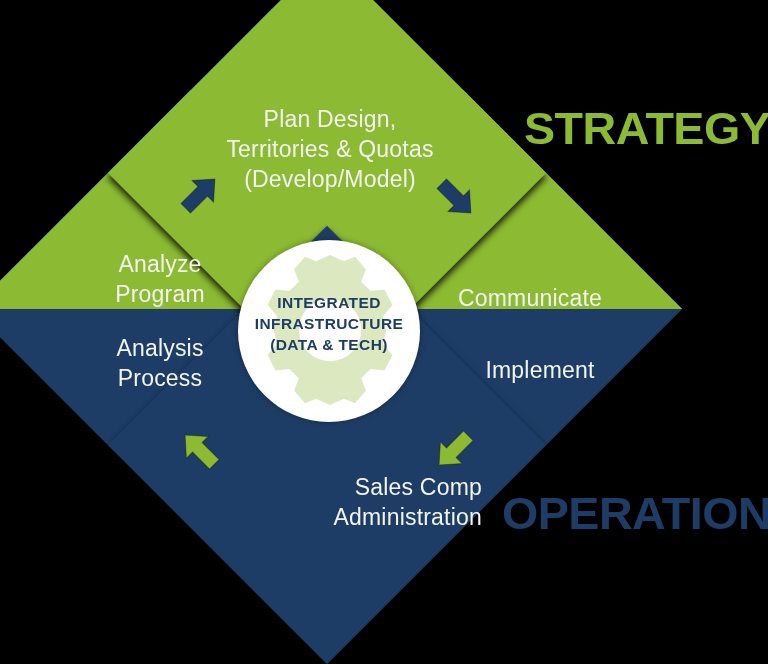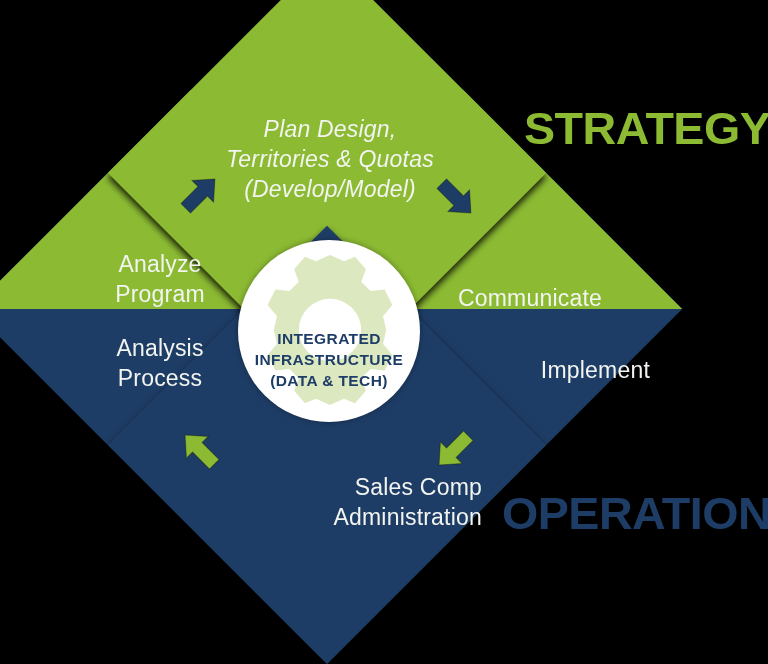--- a/index.html
+++ b/index.html
@@ -82,36 +82,36 @@
     color: #F2F4F0;
     text-align: center;
     line-height: 1.30;
     font-size: 23px;
     letter-spacing: .2px;
     z-index: 6;
     pointer-events: none;
     white-space: pre-line;
   }
   #label-top {
-    left: 180px; top: 115px; width: 300px; font-style: italic;
+    left: 180px; top: 105px; width: 300px;
   }
   #label-bottom {
     left: 182px; top: 473px; width: 300px; text-align: right;
   }
   #label-left-green {
     left: 60px; top: 250px; width: 200px;
   }
   #label-left-navy {
     left: 60px; top: 334px; width: 200px;
   }
   #label-right-green {
     left: 420px; top: 284px; width: 220px; text-align: center;
   }
   #label-right-navy {
-    left: 430px; top: 356px; width: 220px; text-align: right;
+    left: 430px; top: 356px; width: 220px; text-align: center;
   }
 
   
   #center-circle {
     position: absolute;
     left: 238px;
     top: 240px;
     width: 182px;
     height: 182px;
     border-radius: 50%;
@@ -132,21 +132,20 @@
     top: 52px;
     width: 182px;
     text-align: center;
     color: #1E3D66;
     font-weight: bold;
     font-size: 15.5px;
     line-height: 1.36;
     letter-spacing: .4px;
     white-space: pre-line;
     z-index: 3;
-    margin-top: 36px;
   }
 
   
   .arrow {
     position: absolute;
     width: 48px;
     height: 48px;
     z-index: 7;
   }
   #arrow-tl { left: 176px; top: 170px; }

